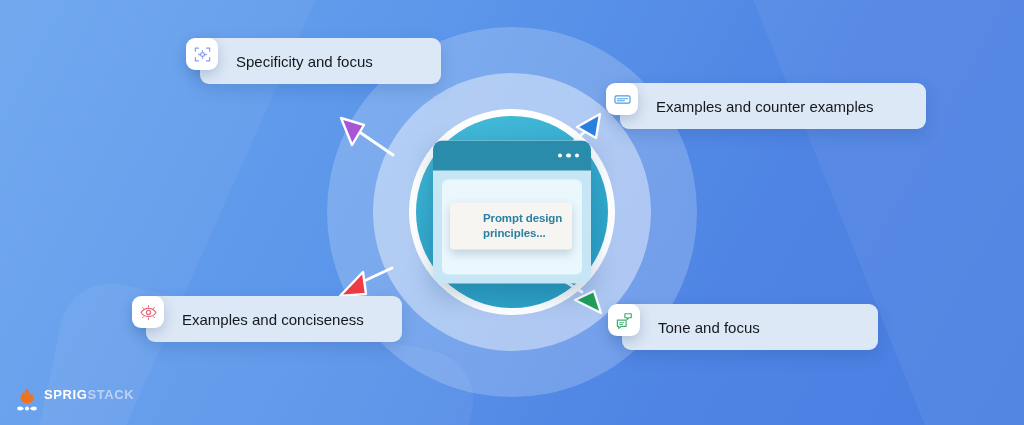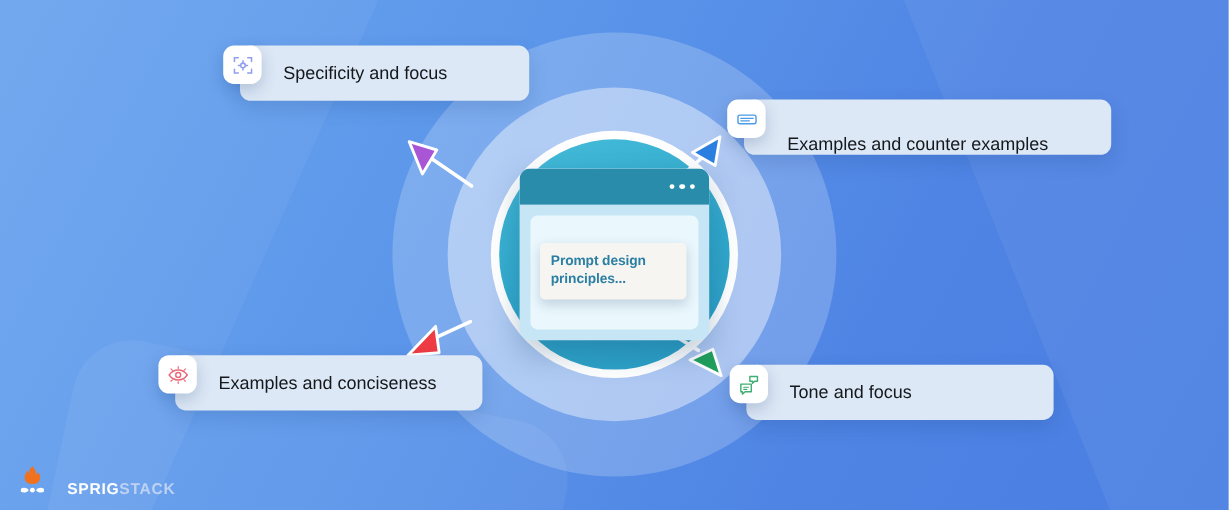--- a/index.html
+++ b/index.html
@@ -119,20 +119,21 @@
     padding: 8px 9px;
     box-sizing: border-box;
   }
   .card-note span {
     display: block;
     font-size: 11.5px;
     line-height: 1.28;
     font-weight: bold;
     color: #2b7fa3;
     letter-spacing: -0.1px;
+    margin-left: 24px;
   }
 
   
   .node {
     position: absolute;
   }
   .pill {
     background: #dde8f6;
     border-radius: 9px;
     height: 46px;
@@ -157,21 +158,21 @@
     justify-content: center;
     z-index: 3;
   }
 
   
   #node-specificity { left: 186px; top: 38px; }
   #node-specificity .pill  { margin-left: 14px; width: 205px; padding-left: 36px; }
   #node-specificity .node-icon { left: 0px; top: 0px; }
 
   #node-examples { left: 606px; top: 83px; }
-  #node-examples .pill { margin-left: 14px; width: 270px; padding-left: 36px; align-items: flex-end; }
+  #node-examples .pill { margin-left: 14px; width: 270px; padding-left: 36px; }
   #node-examples .node-icon { left: 0px; top: 0px; }
 
   #node-clarity { left: 132px; top: 296px; }
   #node-clarity .pill { margin-left: 14px; width: 220px; padding-left: 36px; }
   #node-clarity .node-icon { left: 0px; top: 0px; }
 
   #node-tone { left: 608px; top: 304px; }
   #node-tone .pill { margin-left: 14px; width: 220px; padding-left: 36px; }
   #node-tone .node-icon { left: 0px; top: 0px; }
 
@@ -182,22 +183,22 @@
     width: 1024px; height: 425px;
     pointer-events: none;
   }
 
   
   .brand {
     position: absolute;
     left: 14px;
     bottom: 10px;
     display: flex;
-    align-items: flex-end;
-    gap: 16px;
+    align-items: flex-start;
+    gap: 4px;
   }
   .brand-word {
     font-size: 13px;
     font-weight: bold;
     letter-spacing: 0.6px;
   }
   .brand-word .b1 { color: #ffffff; }
   .brand-word .b2 { color: #bdd2f2; }
 </style>
 </head>

